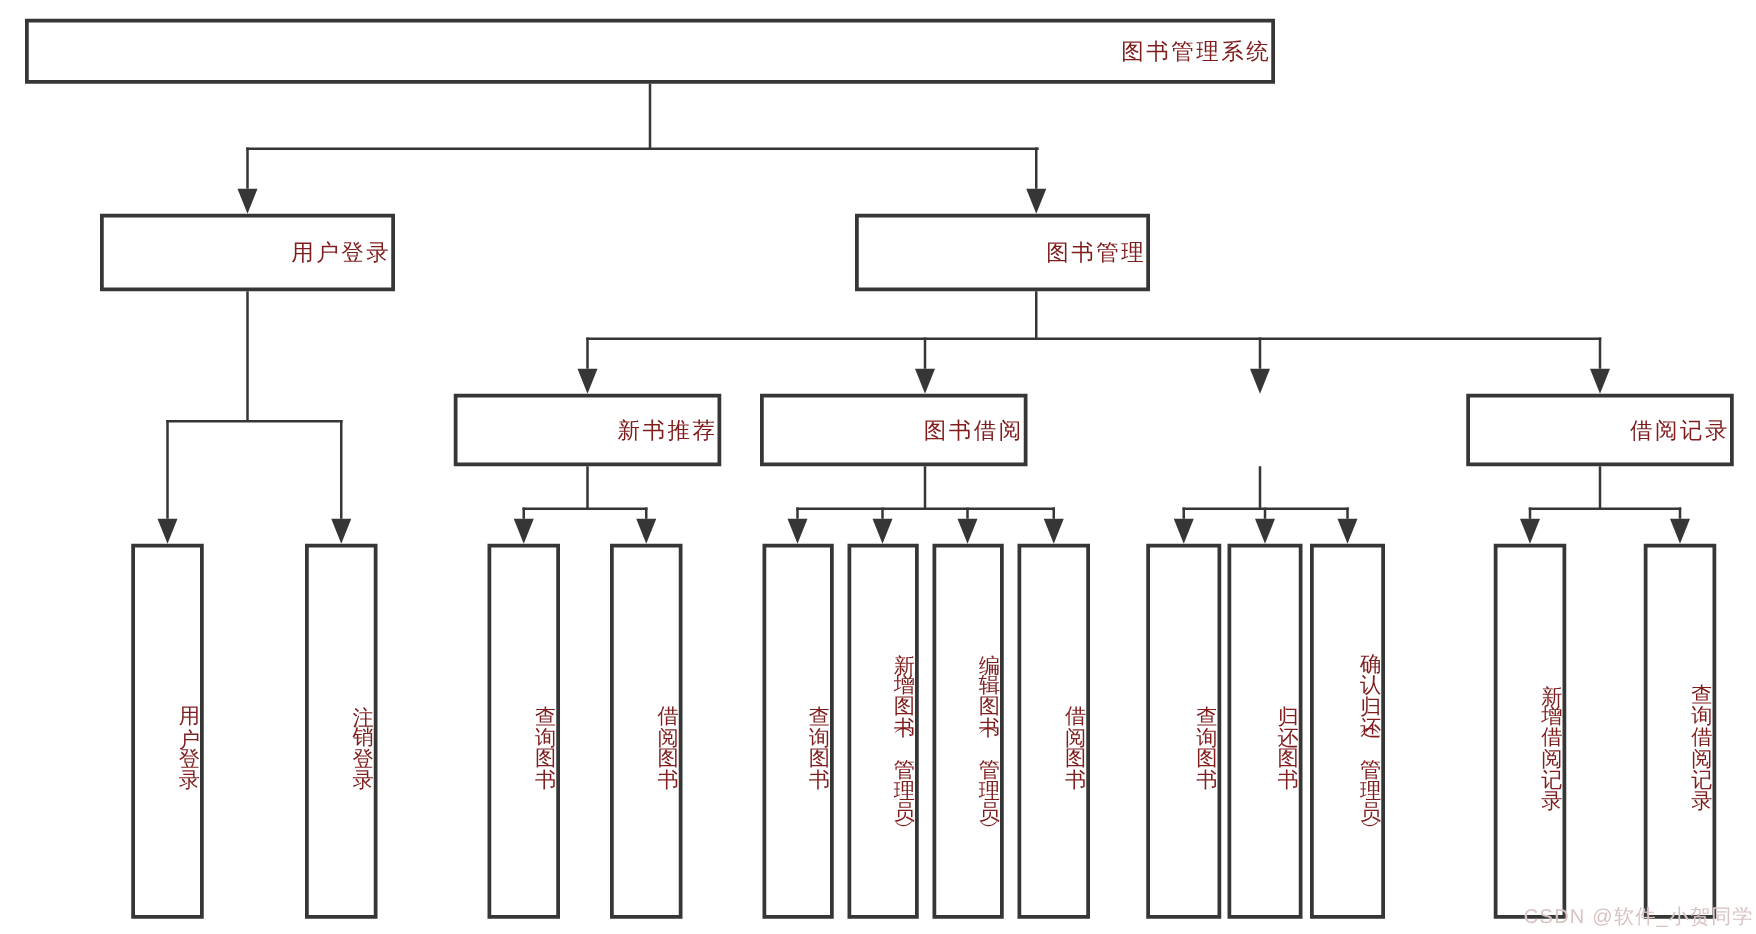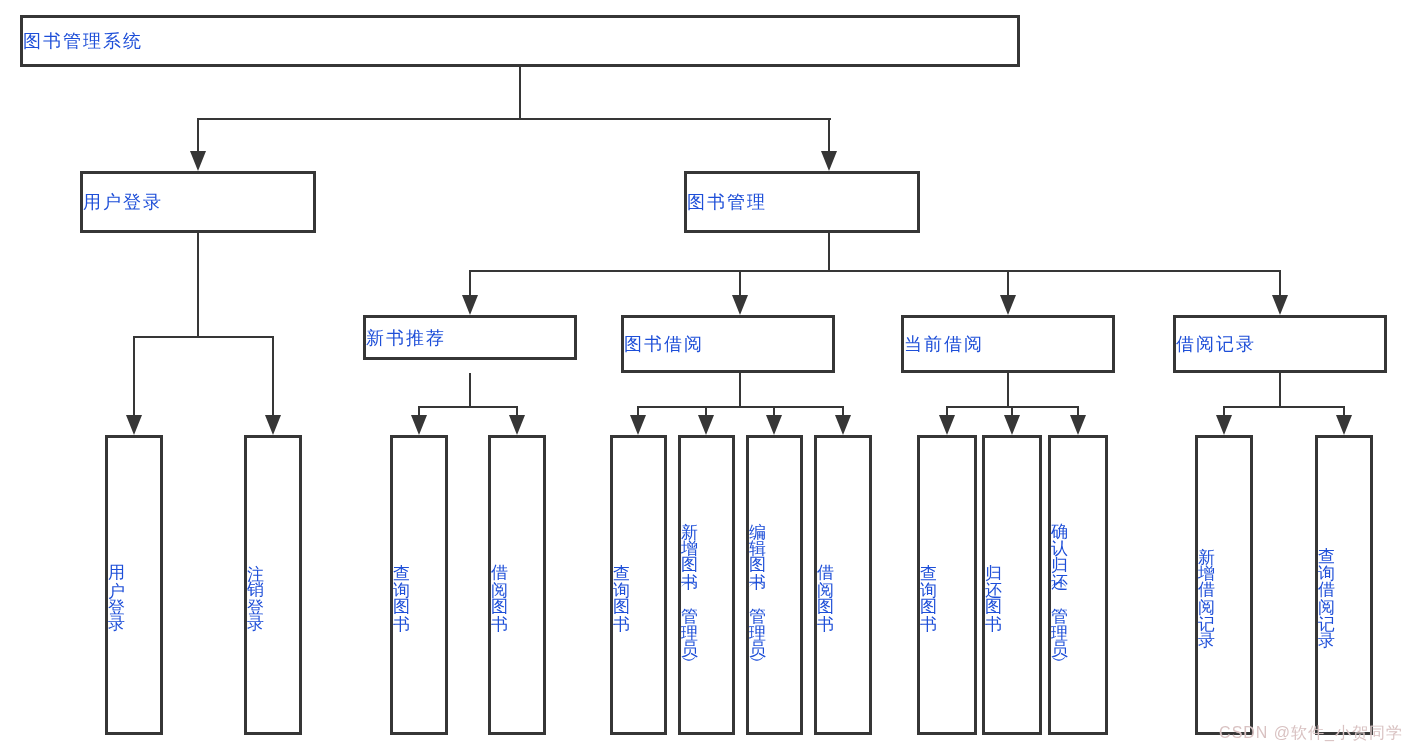--- a/index.html
+++ b/index.html
@@ -6,22 +6,22 @@
   body{font-family:"Liberation Sans","DejaVu Sans",sans-serif;}
   #stage{position:relative;width:1405px;height:747px;background:#ffffff;overflow:hidden;}
 
   .box{
     position:absolute;
     box-sizing:border-box;
     border:3px solid #363636;
     background:#ffffff;
     display:flex;
     align-items:center;
-    justify-content:flex-start;
-    color:#1d4ed8;
+    justify-content:flex-end;
+    color:#7f1d1d;
   }
   .hbox{font-size:18px;letter-spacing:2px;white-space:nowrap;}
   .vbox{font-size:17px;}
   .vbox .vlabel{
     writing-mode:vertical-rl;
     text-orientation:mixed;
     letter-spacing:1.0em;
     line-height:1;
     white-space:nowrap;
   }
@@ -98,28 +98,25 @@
     </div>
   <div class="arrow" style="left:1000px;top:270px;height:45px;">
       <div class="shaft"></div>
       <div class="head"></div>
     </div>
   <div class="arrow" style="left:1272px;top:270px;height:45px;">
       <div class="shaft"></div>
       <div class="head"></div>
     </div>
 
-  <div class="box hbox" style="left:363px;top:315px;width:214px;height:45px;">
+  <div class="box hbox" style="left:363px;top:315px;width:214px;height:58px;">
     <span>新书推荐</span>
   </div>
-  <div class="box hbox" style="left:621px;top:315px;width:214px;height:58px;">
+  <div class="box hbox" style="left:608px;top:315px;width:214px;height:58px;">
     <span>图书借阅</span>
-  </div>
-  <div class="box hbox" style="left:901px;top:315px;width:214px;height:58px;">
-    <span>当前借阅</span>
   </div>
   <div class="box hbox" style="left:1173px;top:315px;width:214px;height:58px;font-family:Liberation Mono, monospace;">
     <span>借阅记录</span>
   </div>
 
   <div class="line" style="left:469px;top:373px;width:2px;height:34px;"></div>
   <div class="line" style="left:418px;top:406px;width:100px;height:2px;"></div>
   <div class="arrow" style="left:411px;top:406px;height:29px;">
       <div class="shaft"></div>
       <div class="head"></div>

